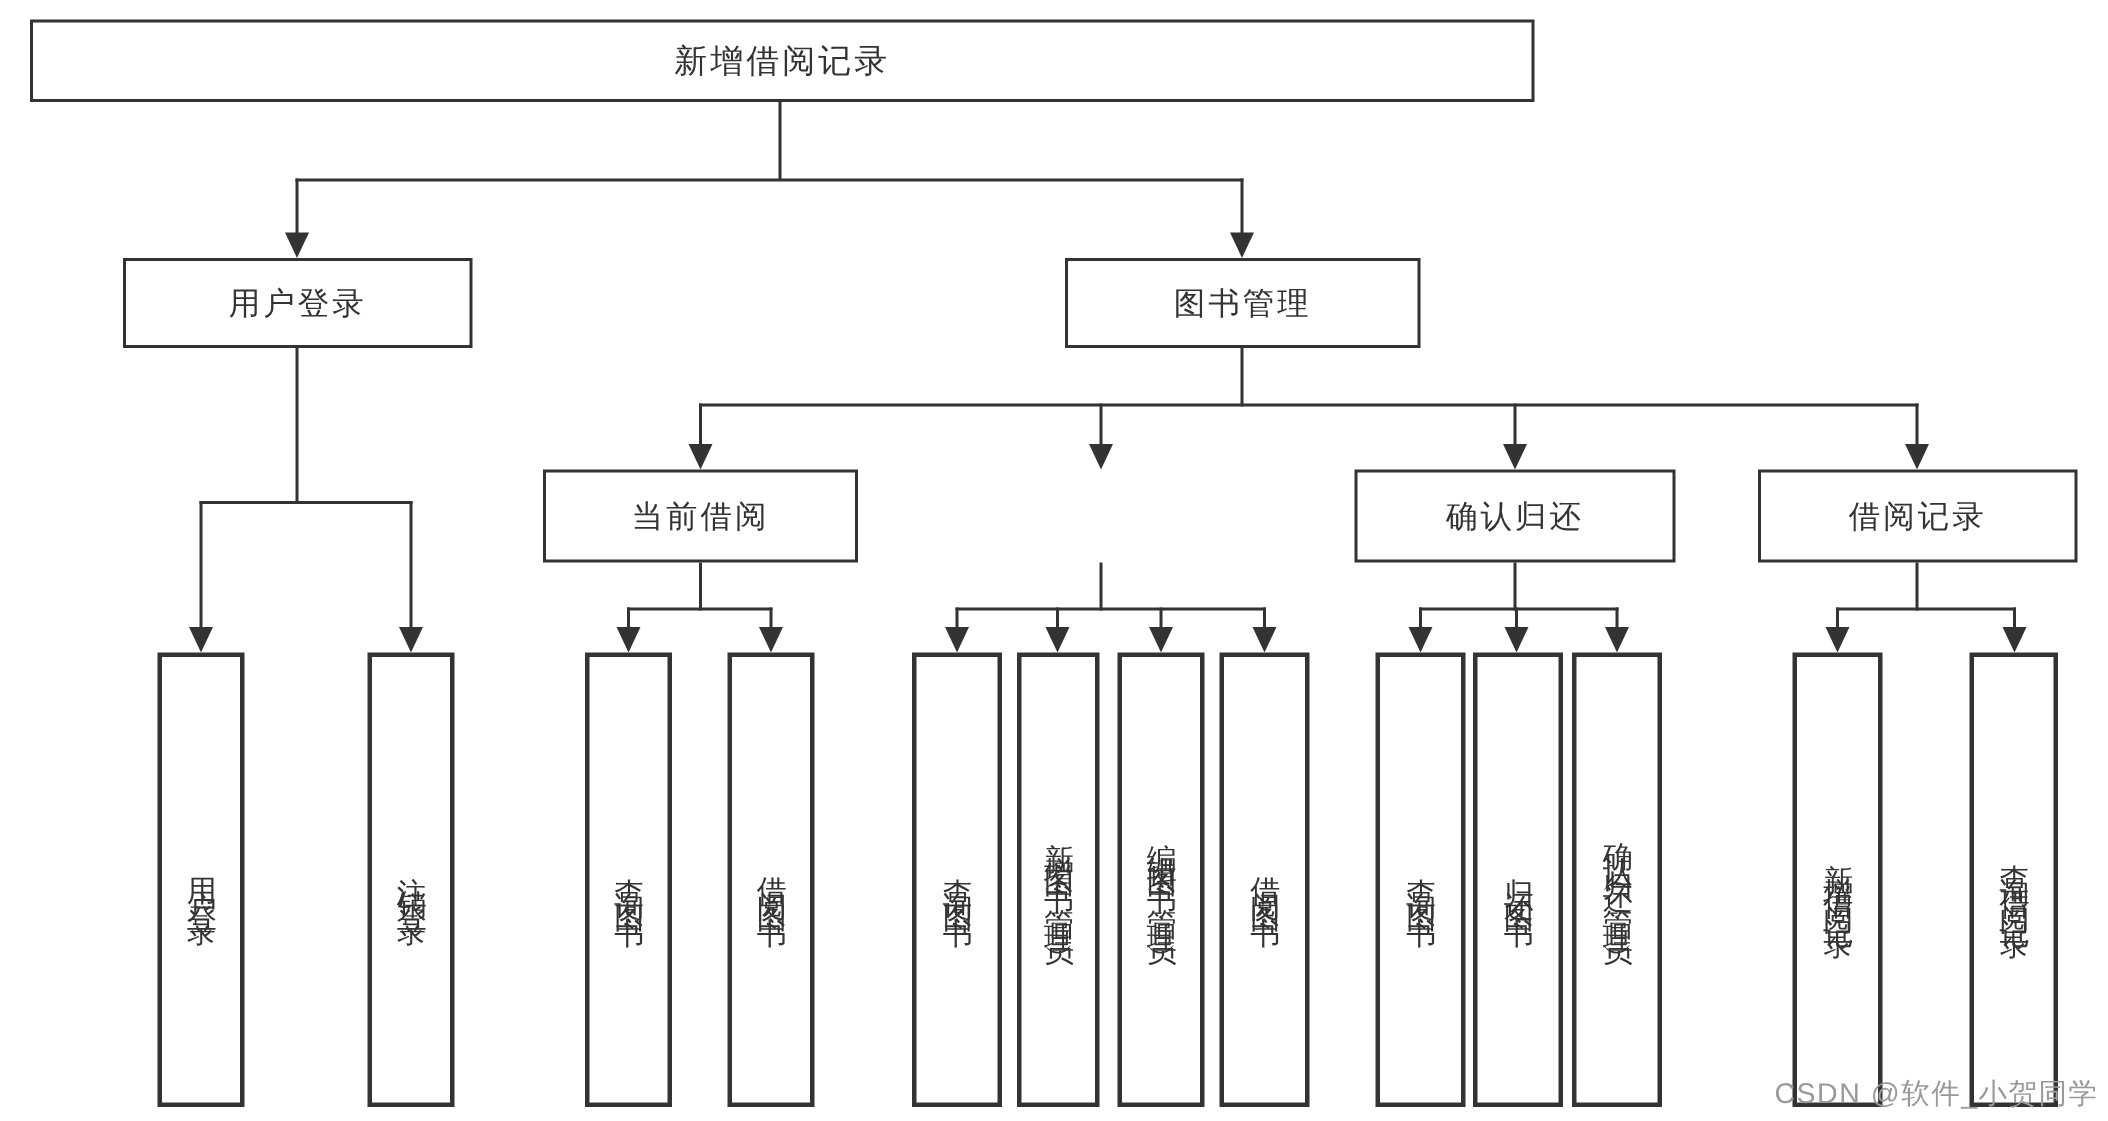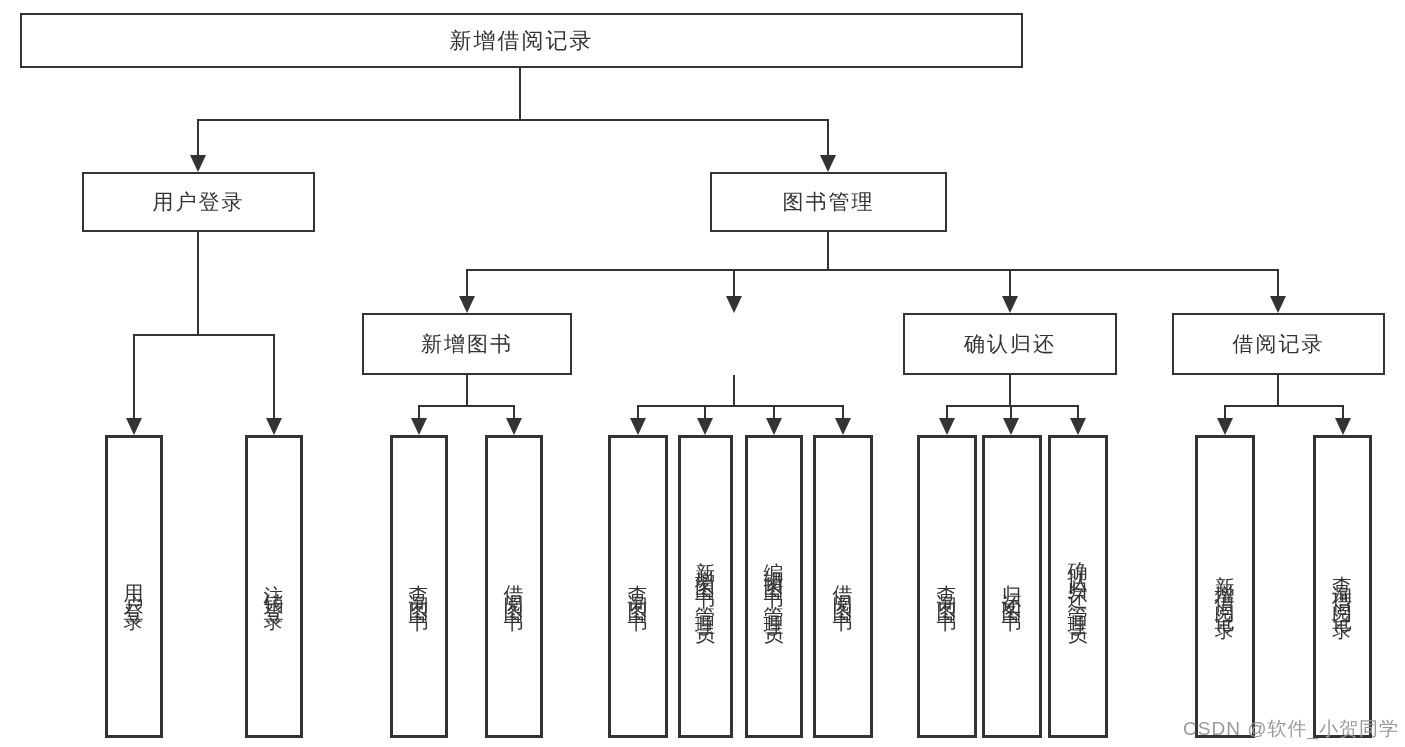--- a/index.html
+++ b/index.html
@@ -95,21 +95,21 @@
   <div class="vl" style="left:466px;  top:269px; height:29px;"></div>
   <div class="ah" style="left:459px;  top:296px;"></div>
   <div class="vl" style="left:733px;  top:269px; height:29px;"></div>
   <div class="ah" style="left:726px;  top:296px;"></div>
   <div class="vl" style="left:1009px; top:269px; height:29px;"></div>
   <div class="ah" style="left:1002px; top:296px;"></div>
   <div class="vl" style="left:1277px; top:269px; height:29px;"></div>
   <div class="ah" style="left:1270px; top:296px;"></div>
 
   <div class="box mid" style="left:362px; top:313px; width:210px; height:62px;">
-    <span>新增图书</span>
+    <span>当前借阅</span>
   </div>
   <div class="box mid" style="left:903px; top:313px; width:214px; height:62px;">
     <span>确认归还</span>
   </div>
   <div class="box mid" style="left:1172px; top:313px; width:213px; height:62px;">
     <span>借阅记录</span>
   </div>
 
   <div class="vl" style="left:466px; top:375px; height:32px;"></div>
   <div class="hl" style="left:418px; top:405px; width:97px;"></div>

